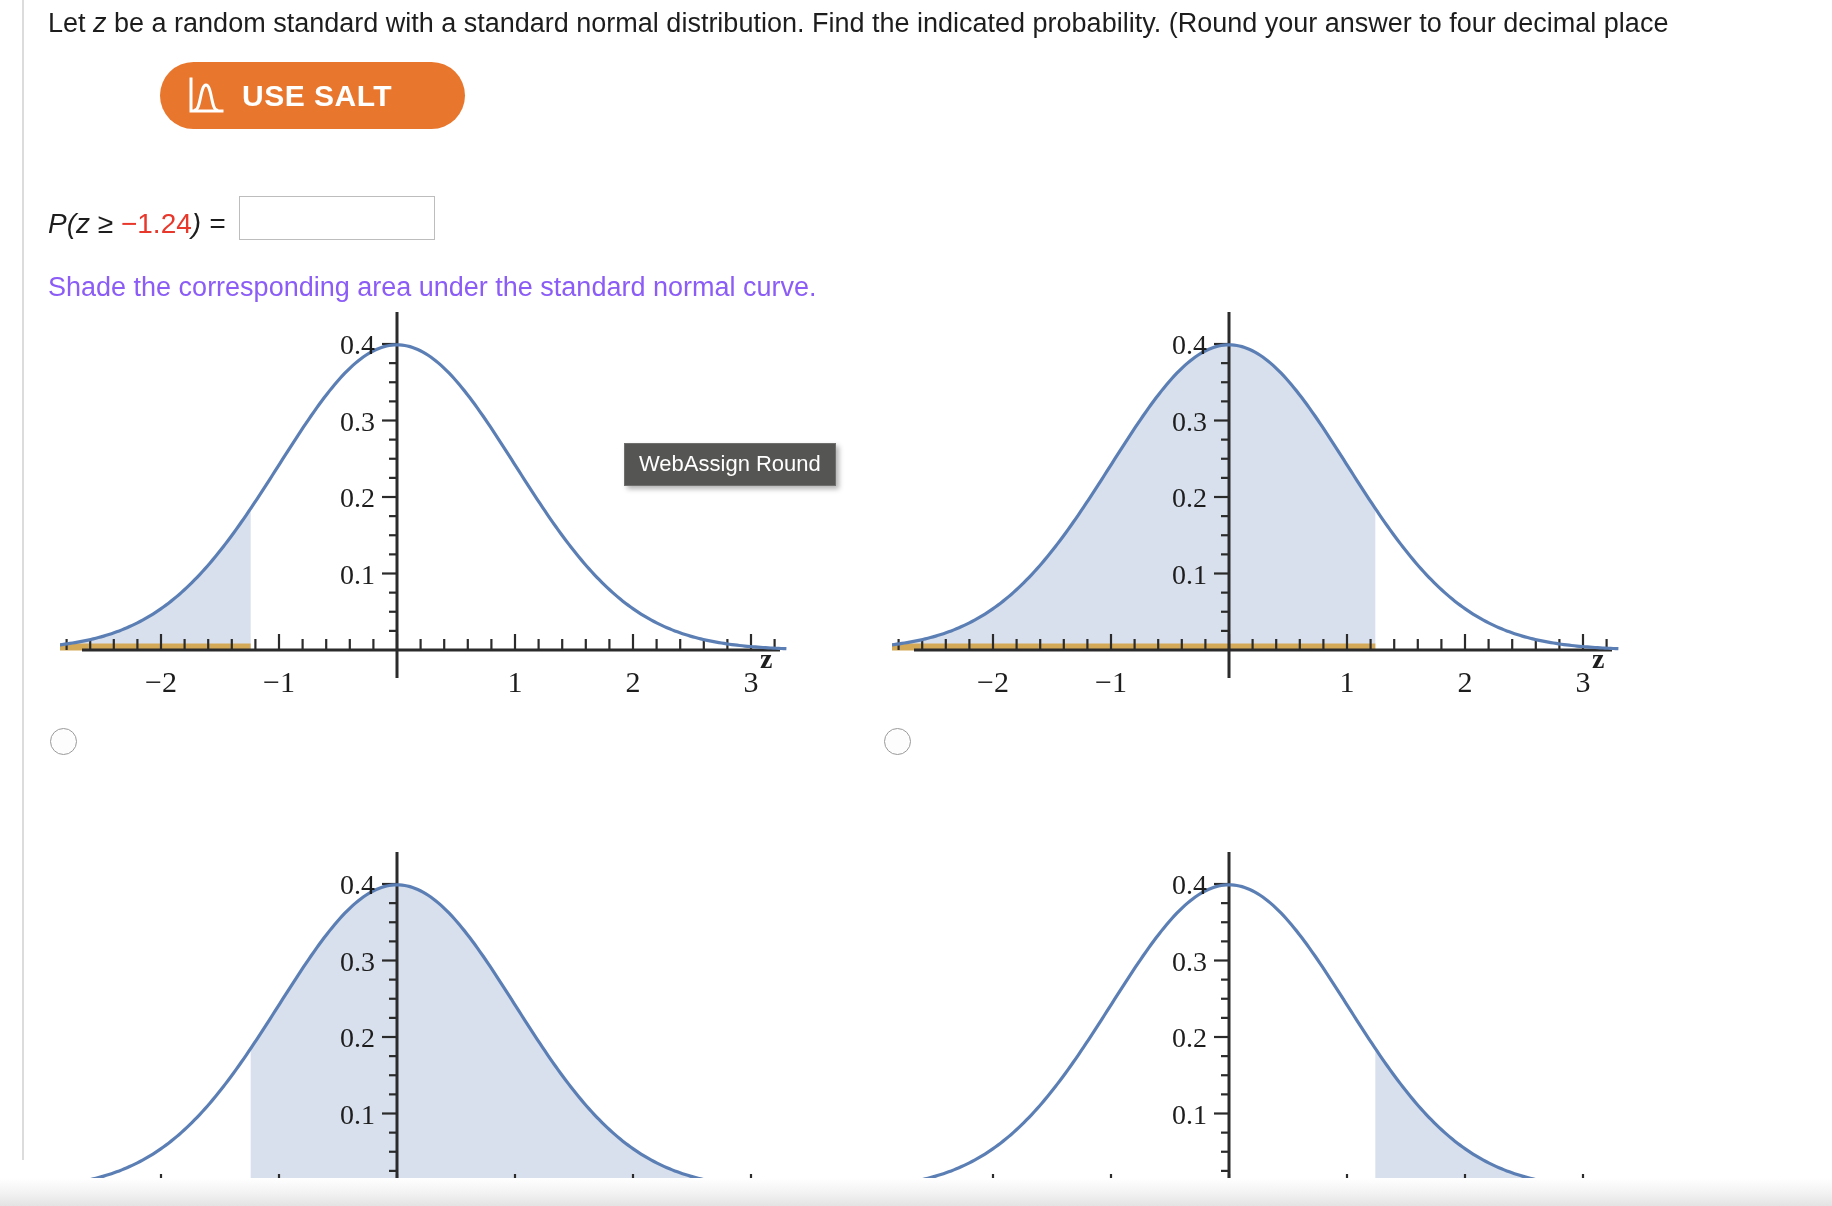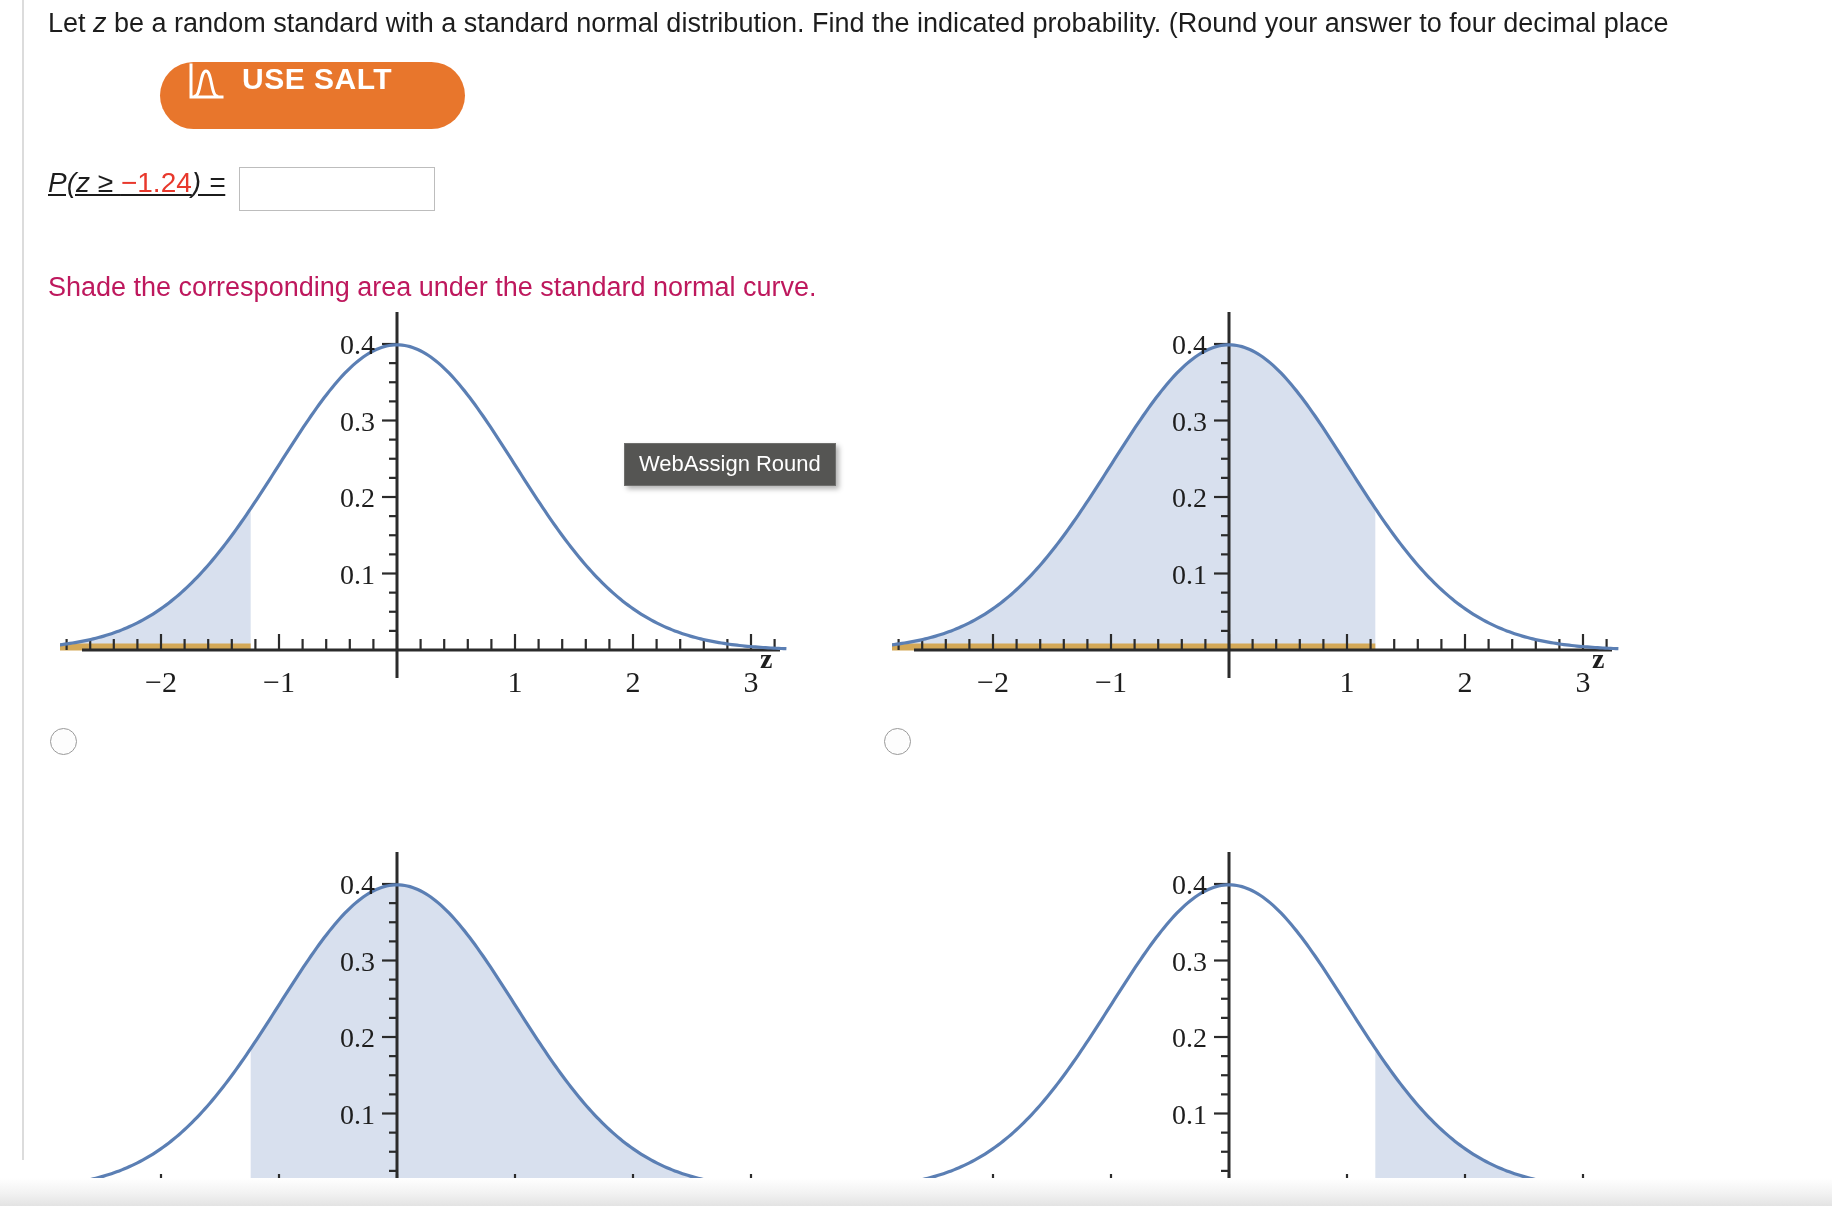--- a/index.html
+++ b/index.html
@@ -29,51 +29,51 @@
     color:#1d1d1d;
   }
   .prompt .ital{font-style:italic;}
 
   .salt-btn{
     position:absolute;left:160px;top:62px;
     width:305px;height:67px;
     border-radius:34px;
     background:#e8762c;
     border:none;
-    display:flex;align-items:flex-start;
+    display:flex;align-items:center;
     padding:0 0 0 26px;
     box-sizing:border-box;
     cursor:pointer;
   }
   .salt-icon{width:40px;height:40px;display:block;}
   .salt-label{
     color:#ffffff;font-size:30px;font-weight:bold;
     letter-spacing:.5px;margin-left:16px;
   }
 
   .prob-row{
-    position:absolute;left:48px;top:167px;
-    display:flex;align-items:flex-start;text-decoration:underline;
+    position:absolute;left:48px;top:196px;
+    display:flex;align-items:flex-end;
   }
   .prob-expr{font-size:28px;font-style:italic;color:#1d1d1d;white-space:nowrap;}
   .prob-expr .val{color:#e8382c;font-style:normal;font-weight:500;}
   .prob-input{
     margin-left:14px;
     width:196px;height:44px;
     border:1px solid #bdbdbd;
     background:#fff;
     box-sizing:border-box;
     font-size:20px;
     padding:0 8px;
     font-family:"Liberation Sans", sans-serif;
   }
 
   .shade-instr{
     position:absolute;left:48px;top:272px;
-    font-size:27px;color:#be185d;white-space:nowrap;
+    font-size:27px;color:#8b5cf6;white-space:nowrap;
   }
 
   .tooltip{
     position:absolute;left:624px;top:443px;
     background:#555553;color:#fff;
     font-size:22px;
     padding:7px 14px 8px 14px;
     border:1px solid #6f6f6d;
     box-shadow:3px 3px 5px rgba(0,0,0,.30);
     white-space:nowrap;

